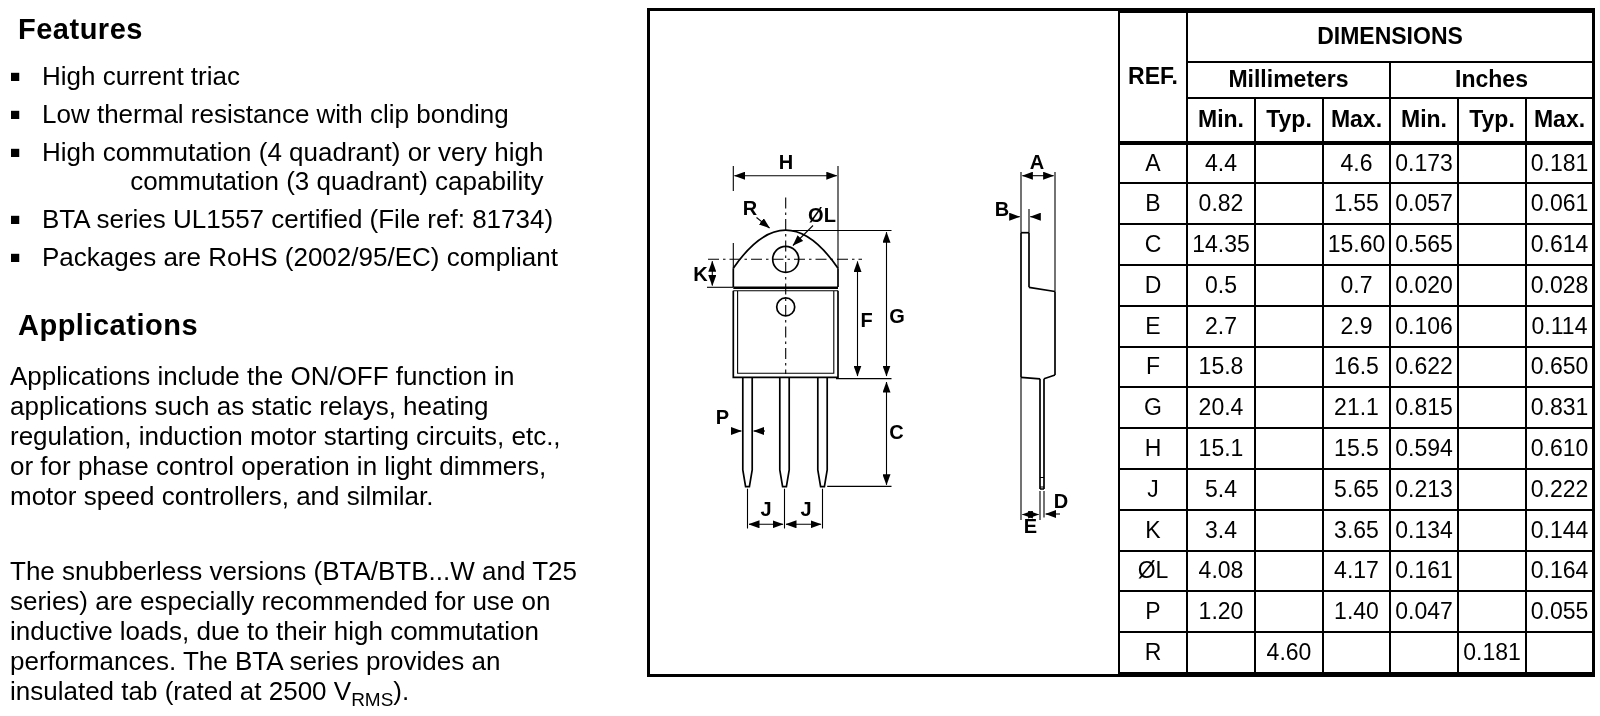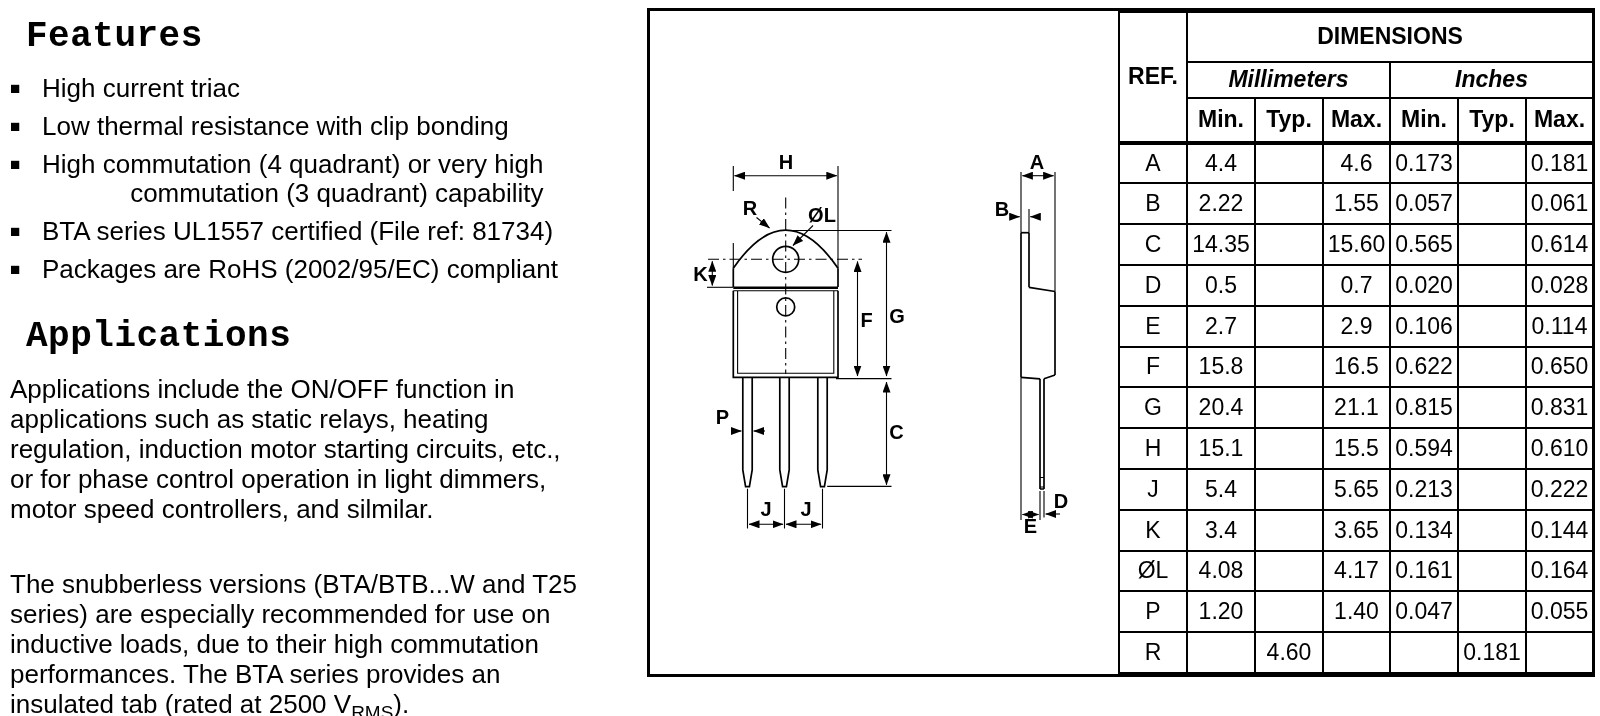--- a/index.html
+++ b/index.html
@@ -1,21 +1,21 @@
 <!DOCTYPE html>
 <html><head>
 <meta charset="utf-8">
 <style>
   html,body{margin:0;padding:0;background:#fff;}
   .page{position:relative;width:1600px;height:716px;background:#ffffff;overflow:hidden;
         font-family:"Liberation Sans","DejaVu Sans",sans-serif;color:#000;}
 
   
   .left-col{position:absolute;left:10px;top:0;width:634px;}
-  .h1{font-size:36px;font-weight:bold;line-height:42px;margin:16px;letter-spacing:0.5px;font-family:Liberation Mono, monospace;}
+  .h1{font-size:29px;font-weight:bold;line-height:42px;margin:8px;letter-spacing:0.5px;}
   .blist{margin-top:12px;}
   .li{display:flex;margin-bottom:9px;font-size:26px;line-height:29px;}
   .bullet{flex:0 0 32px;font-size:17px;line-height:29px;}
   .li-text{white-space:pre-line;text-align:right;}
   .apps-h{margin-top:32px;}
   .para{white-space:pre-line;font-size:26px;line-height:30px;margin:15px 0 0 0;}
   .para .lastline{display:block;white-space:normal;}
   sub.vrms{font-size:19px;line-height:0;vertical-align:-6px;}
 
   
@@ -23,21 +23,21 @@
        border:3px solid #000;box-sizing:border-box;background:#fff;}
   .drawing{position:absolute;left:0;top:0;}
 
   
   .tblwrap{position:absolute;top:0;right:0;bottom:0;width:474px;}
   table.dims{border-collapse:collapse;table-layout:fixed;width:474px;height:663px;
              border-left:2.5px solid #000;}
   table.dims td{border:2px solid #000;text-align:center;vertical-align:middle;
                 padding:0;font-size:23px;overflow:hidden;}
   table.dims td.hd{font-weight:bold;font-size:23px;text-align:center;}
-  tr.h1r{height:49px;} tr.h2r{height:35px;font-style:italic;} tr.h3r{height:44px;margin-top:27px;}
+  tr.h1r{height:49px;} tr.h2r{height:35px;} tr.h3r{height:44px;margin-top:27px;}
   tr.dr{height:40px;}
   tr.dr.first td{border-top:4px solid #000;}
 
   
   .ln{stroke:#000;stroke-width:1.7;fill:none;}
   .ln2{stroke:#000;stroke-width:2.6;fill:none;}
   .thin{stroke:#000;stroke-width:1.1;fill:none;}
   .dash{stroke-dasharray:11 4 2.5 4;}
   text.lbl{font-family:"Liberation Sans","DejaVu Sans",sans-serif;font-size:20px;
            font-weight:bold;fill:#000;text-anchor:middle;}
@@ -213,21 +213,21 @@
           <td>A</td>
           <td>4.4</td>
           <td></td>
           <td>4.6</td>
           <td>0.173</td>
           <td></td>
           <td>0.181</td>
         </tr>
         <tr class="dr">
           <td>B</td>
-          <td>2.22</td>
+          <td>0.82</td>
           <td></td>
           <td>1.55</td>
           <td>0.057</td>
           <td></td>
           <td>0.061</td>
         </tr>
         <tr class="dr">
           <td>C</td>
           <td>14.35</td>
           <td></td>

